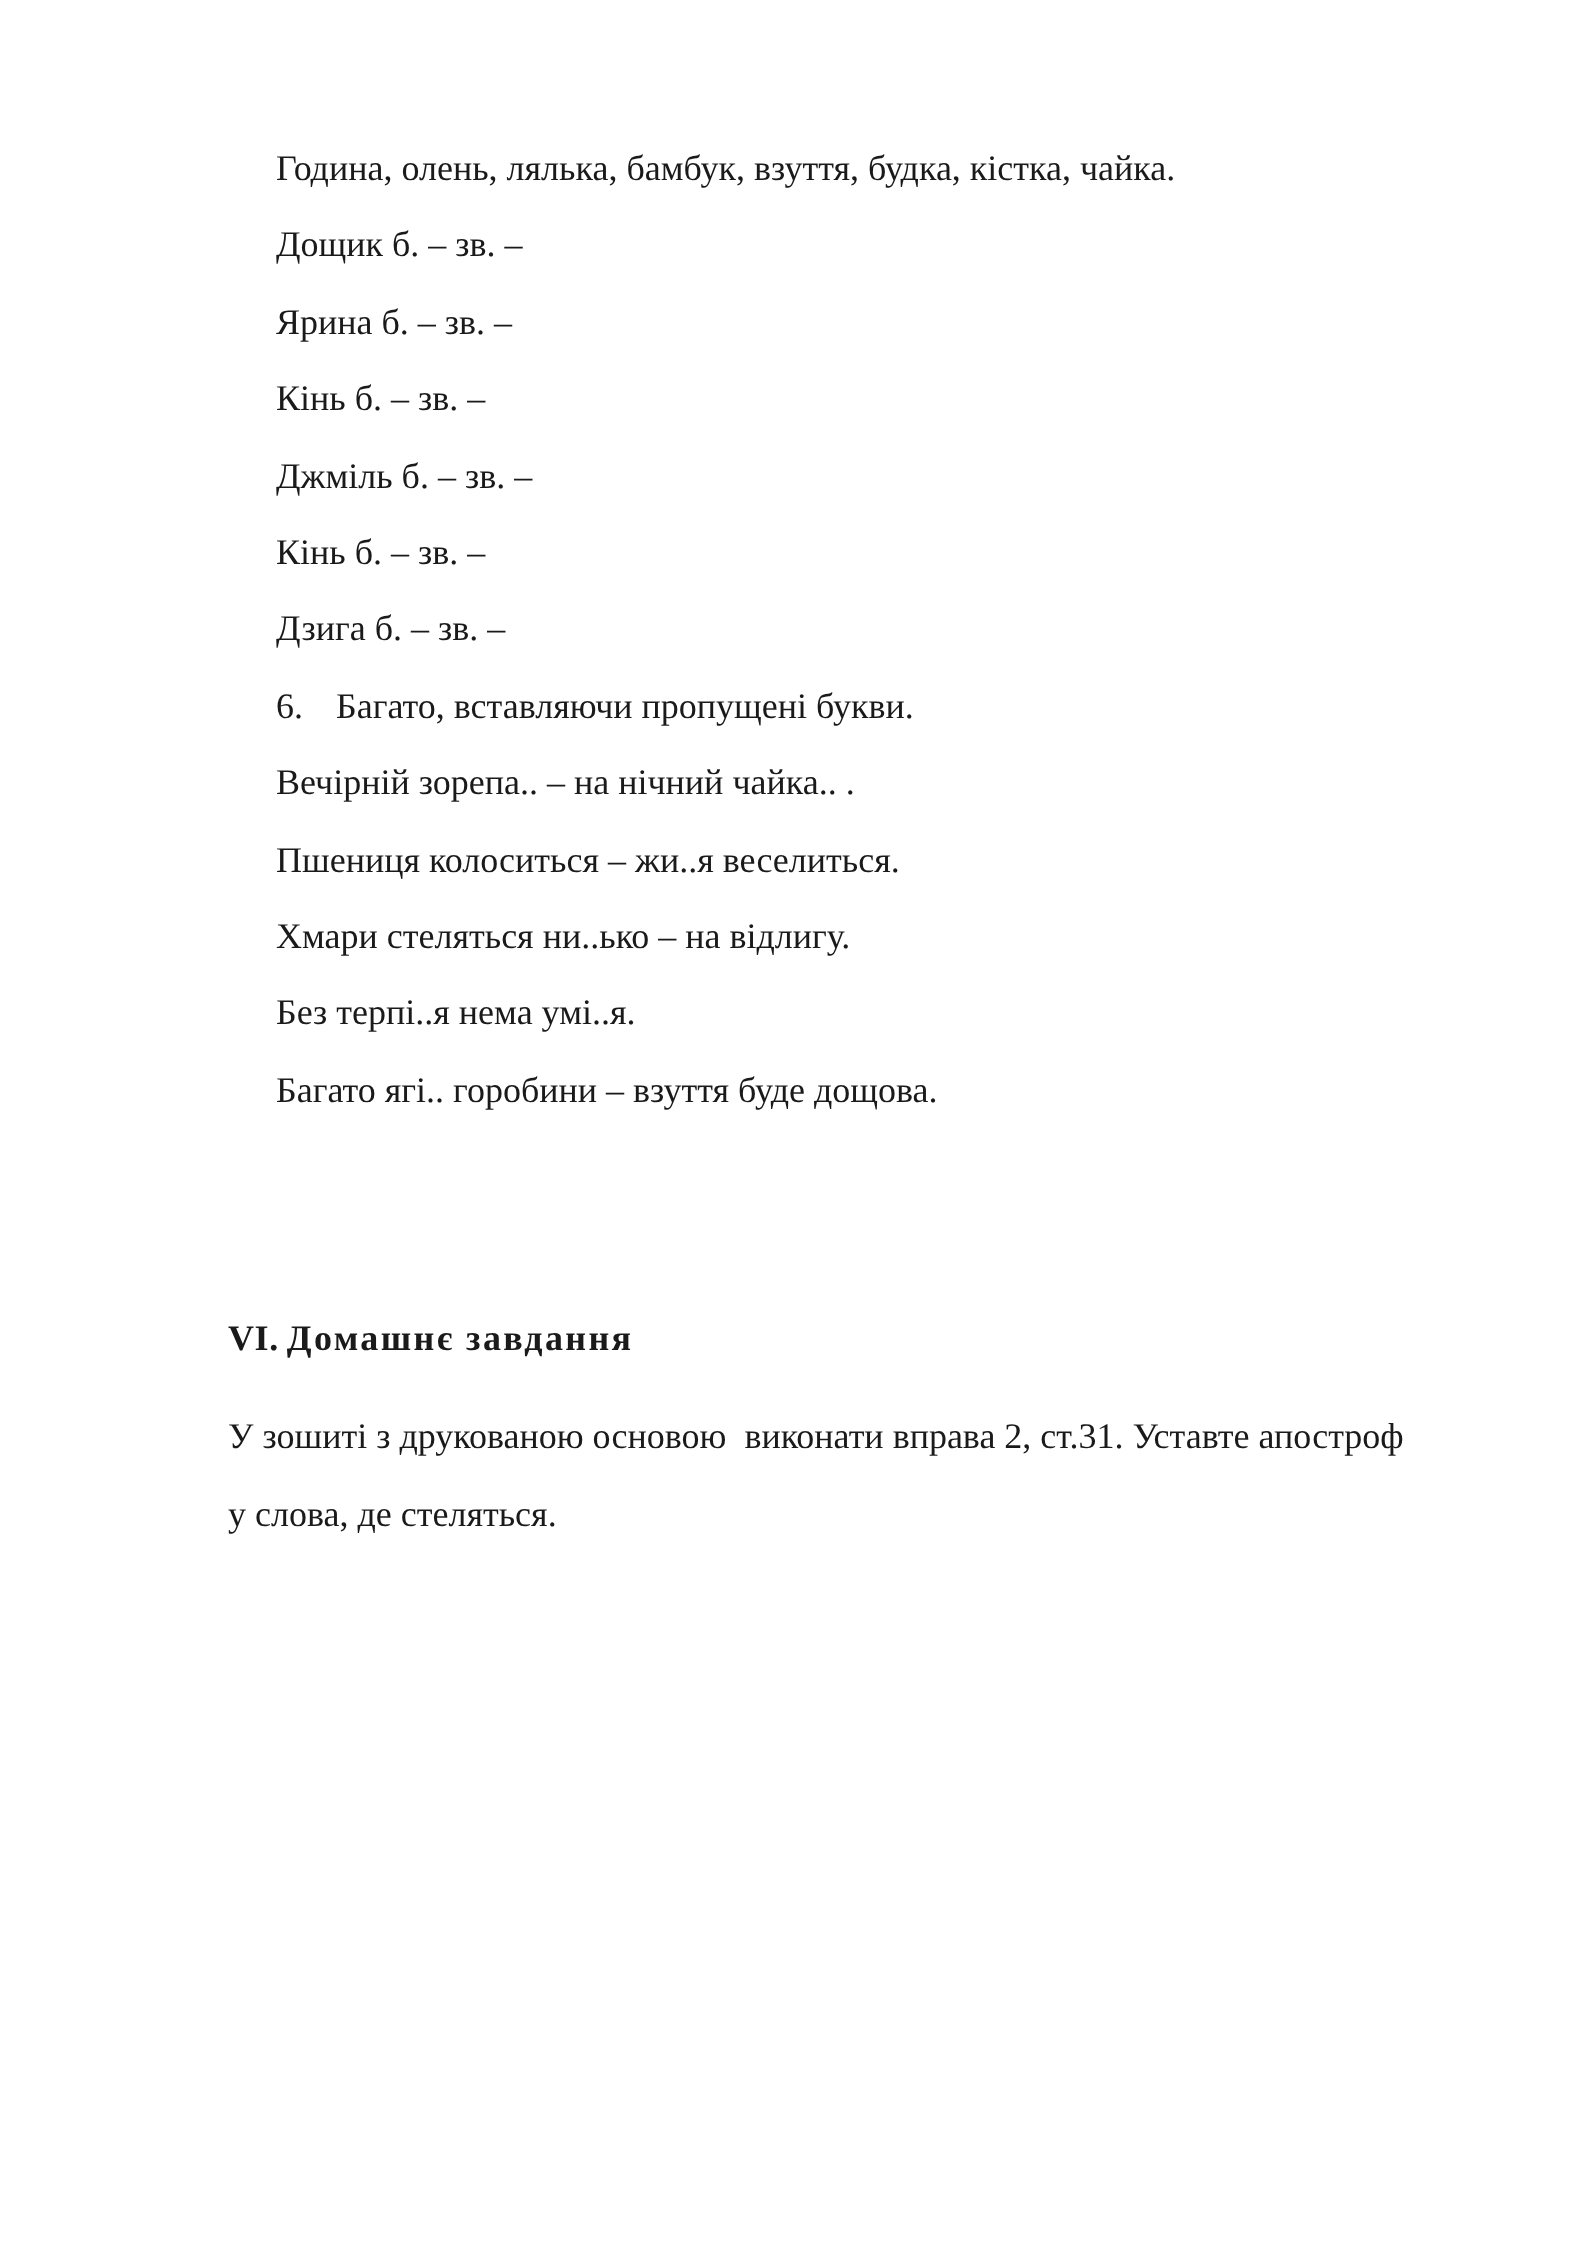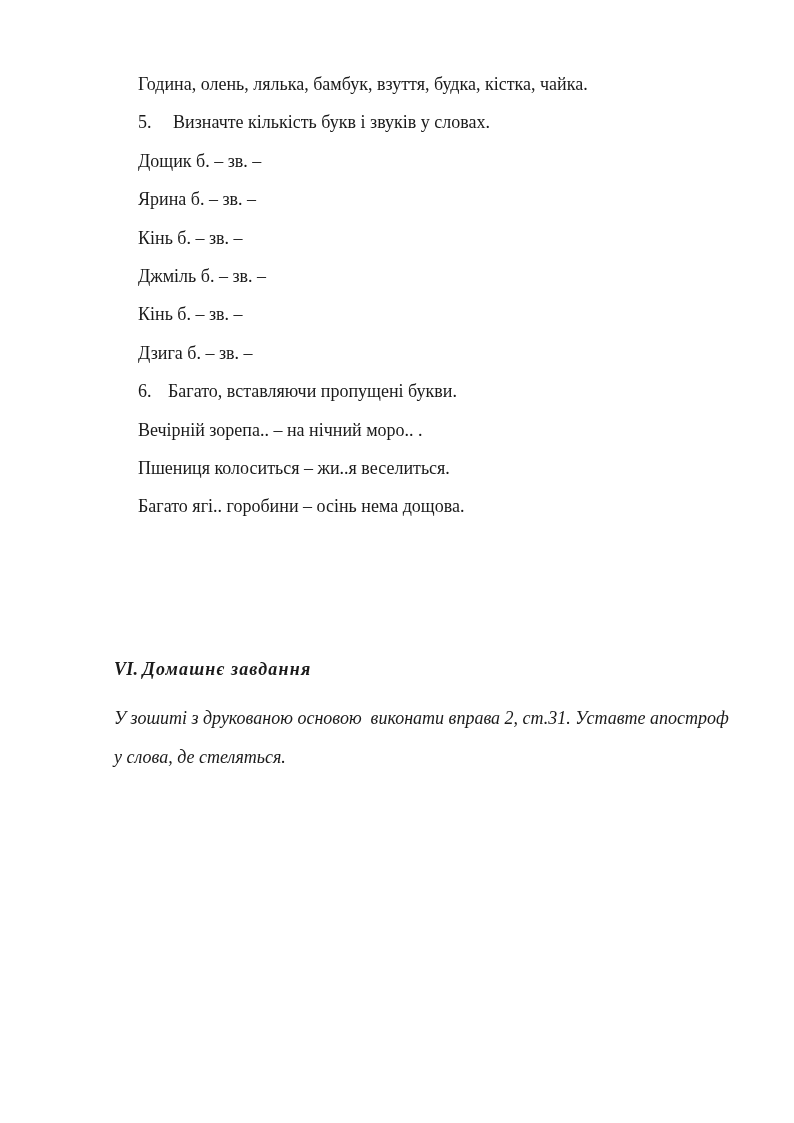--- a/index.html
+++ b/index.html
@@ -34,21 +34,20 @@
     position: absolute;
     left: 138px;
     top: 65px;
     width: 600px;
   }
   .homework-block {
     position: absolute;
     left: 114px;
     top: 650px;
     width: 640px;
-    font-style: italic;
   }
   .num {
     display: inline-block;
   }
   .num5 { width: 35px; }
   .num6 { width: 30px; }
   .hw-heading {
     font-weight: bold;
     letter-spacing: 1.2px;
   }
@@ -61,34 +60,35 @@
   }
 </style>
 </head>
 <body>
 
 <div class="page">
 
   <div class="exercise-block">
     <p class="line">Година, олень, лялька, бамбук, взуття, будка, кістка, чайка.</p>
 
-    <p class="line"><span class="num num5">5.</span><span>Визначте кількість букв і звуків у словах.</span></p>
 
     <p class="line">Дощик б. – зв. –</p>
     <p class="line">Ярина б. – зв. –</p>
     <p class="line">Кінь б. – зв. –</p>
     <p class="line">Джміль б. – зв. –</p>
     <p class="line">Кінь б. – зв. –</p>
     <p class="line">Дзига б. – зв. –</p>
 
     <p class="line"><span class="num num6">6.</span><span>Багато, вставляючи пропущені букви.</span></p>
 
-    <p class="line">Вечірній зорепа.. – на нічний моро.. .</p>
+    <p class="line">Вечірній зорепа.. – на нічний чайка.. .</p>
     <p class="line">Пшениця колоситься – жи..я веселиться.</p>
-    <p class="line">Багато ягі.. горобини – осінь нема дощова.</p>
+    <p class="line">Хмари стеляться ни..ько – на відлигу.</p>
+    <p class="line">Без терпі..я нема умі..я.</p>
+    <p class="line">Багато ягі.. горобини – взуття буде дощова.</p>
   </div>
 
   <div class="homework-block">
     <p class="line hw-heading"><span class="hw-roman">VI.</span><span>Домашнє завдання</span></p>
     <p class="line hw-body-first">У зошиті з друкованою основою  виконати вправа 2, ст.31. Уставте апостроф</p>
     <p class="line">у слова, де стеляться.</p>
   </div>
 
 </div>
 

